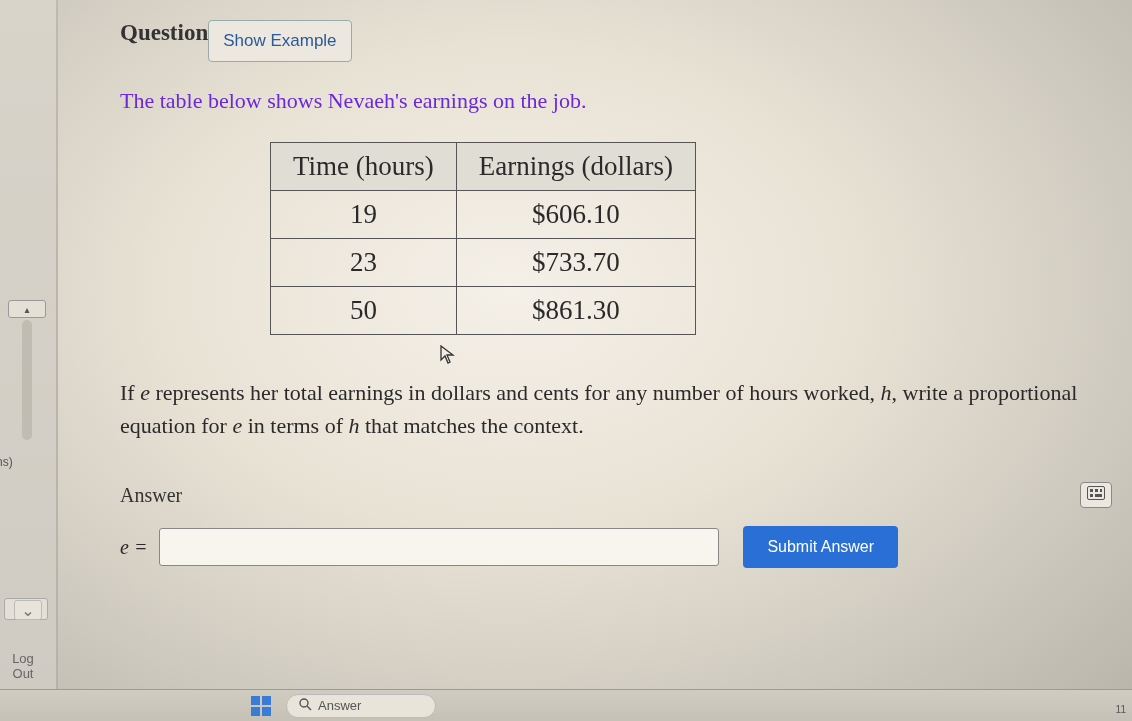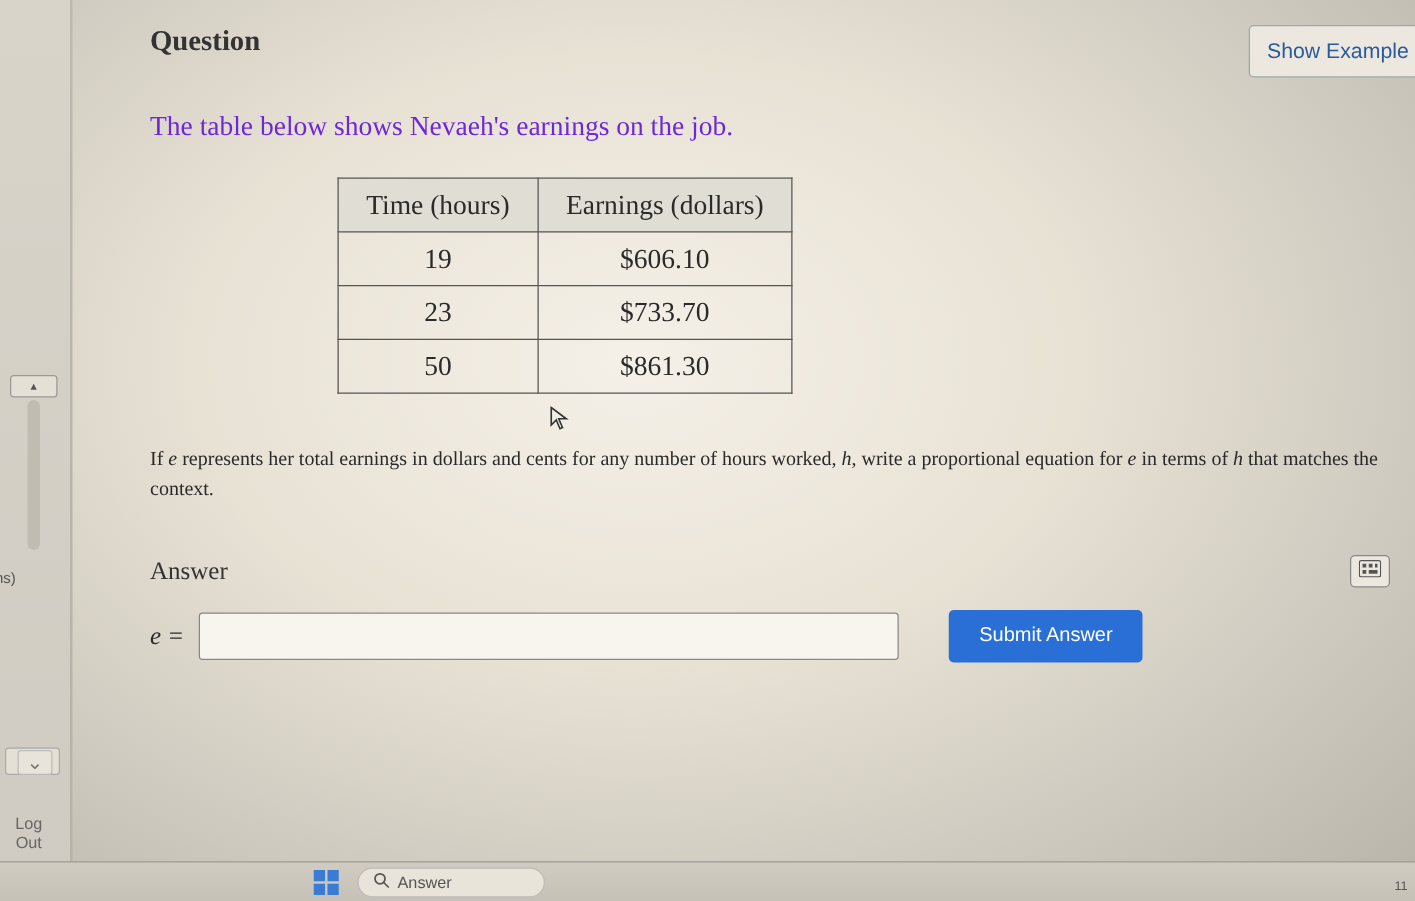--- a/index.html
+++ b/index.html
@@ -73,21 +73,20 @@
   }
   
   .main {
     position: absolute;
     left: 70px; top: 0;
     width: 1062px; height: 100%;
     padding: 20px 0 0 50px;
   }
   .header-row {
     display: flex;
-    justify-content: space-between;
     align-items: flex-start;
     margin-bottom: 26px;
     padding-right: 0;
   }
   .q-title {
     font-size: 23px;
     font-weight: bold;
     color: #333;
   }
   .show-example {
@@ -103,39 +102,39 @@
   }
   .prompt-1 {
     font-size: 22px;
     color: #6d28d9;
     margin-bottom: 28px;
   }
   .data-table {
     border-collapse: collapse;
     margin-left: 150px;
     margin-bottom: 10px;
-    font-size: 22px;
+    font-size: 27px;
   }
   .data-table th, .data-table td {
     border: 1.5px solid #555;
     padding: 8px 22px;
     text-align: center;
   }
   .data-table th {
     background: #e0ddd4;
     font-weight: normal;
   }
   .cursor-icon {
     margin-left: 320px;
     font-size: 18px;
     color: #333;
     margin-bottom: 6px;
   }
   .prompt-2 {
-    font-size: 16px;
+    font-size: 22px;
     line-height: 1.5;
     margin-bottom: 40px;
     padding-right: 20px;
   }
   .ital { font-style: italic; }
   .answer-row {
     display: flex;
     justify-content: space-between;
     align-items: center;
     margin-bottom: 18px;
@@ -174,21 +173,21 @@
     font-family: Georgia, serif;
   }
   .submit-btn {
     background: #2a6fd6;
     color: #fff;
     font-family: Arial, sans-serif;
     font-size: 16px;
     border: none;
     border-radius: 4px;
     padding: 12px 24px;
-    margin-left: 28px;
+    margin-left: 12px;
     cursor: pointer;
   }
   
   .taskbar {
     position: absolute;
     left: 0; bottom: 0;
     width: 1132px; height: 32px;
     background: linear-gradient(180deg, #d0ccc2 0%, #c5c1b7 100%);
     border-top: 1px solid rgba(0,0,0,0.2);
     display: flex;

